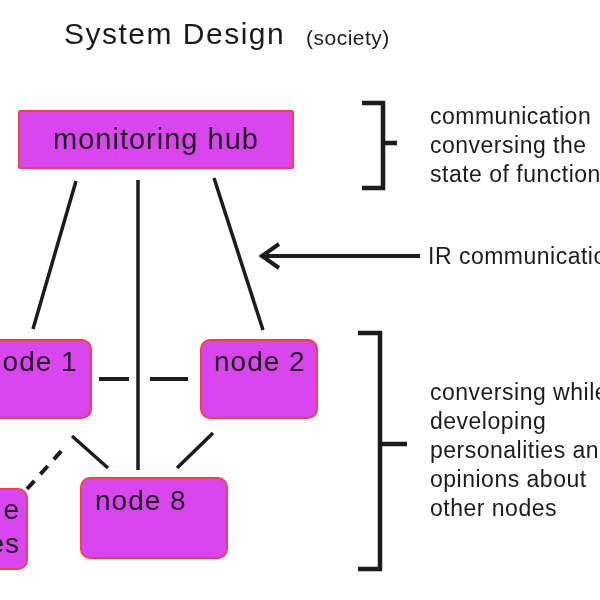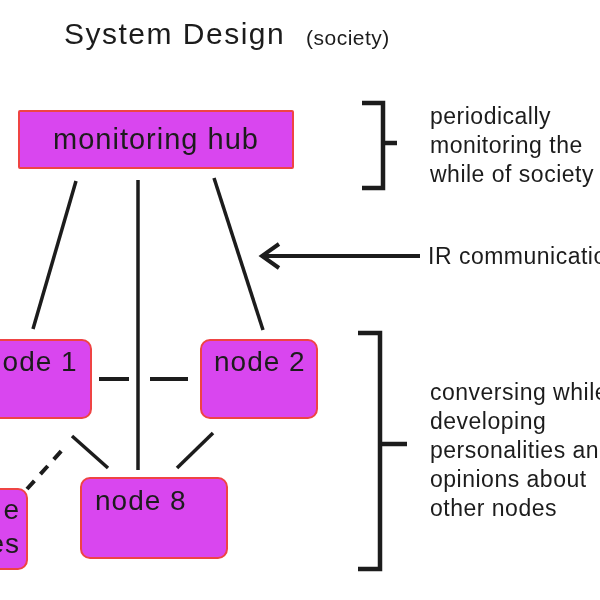--- a/index.html
+++ b/index.html
@@ -119,23 +119,23 @@
   <div class="box node-box node3-box">
     <span>node 8</span>
   </div>
 
   <div class="box node-box partial-box">
     <div>e</div>
     <div>es</div>
   </div>
 
   <div class="note note-hub">
-    <div>periodically</div>
-    <div>monitoring the</div>
-    <div>while of society</div>
+    <div>communication</div>
+    <div>conversing the</div>
+    <div>state of function</div>
   </div>
 
   <div class="arrow-label">IR communication</div>
 
   <div class="note note-nodes">
     <div>conversing while</div>
     <div>developing</div>
     <div>personalities and</div>
     <div>opinions about</div>
     <div>other nodes</div>

